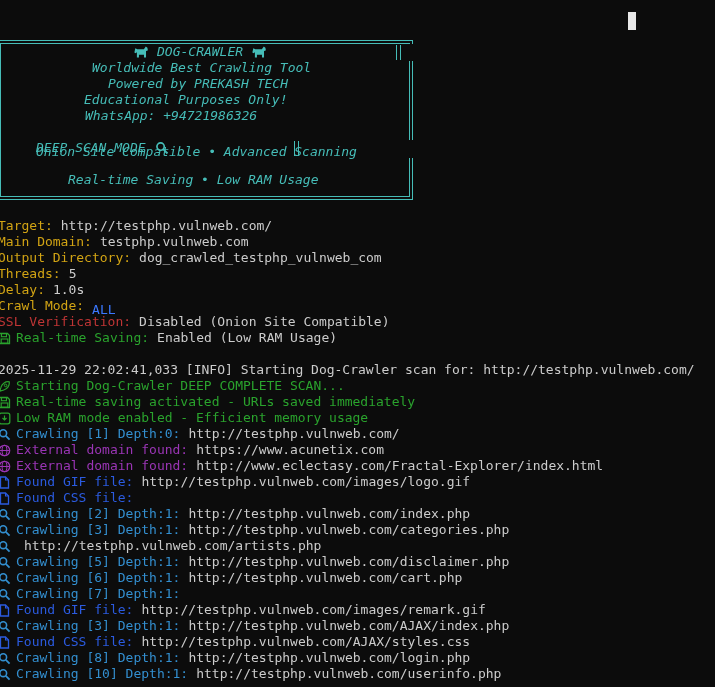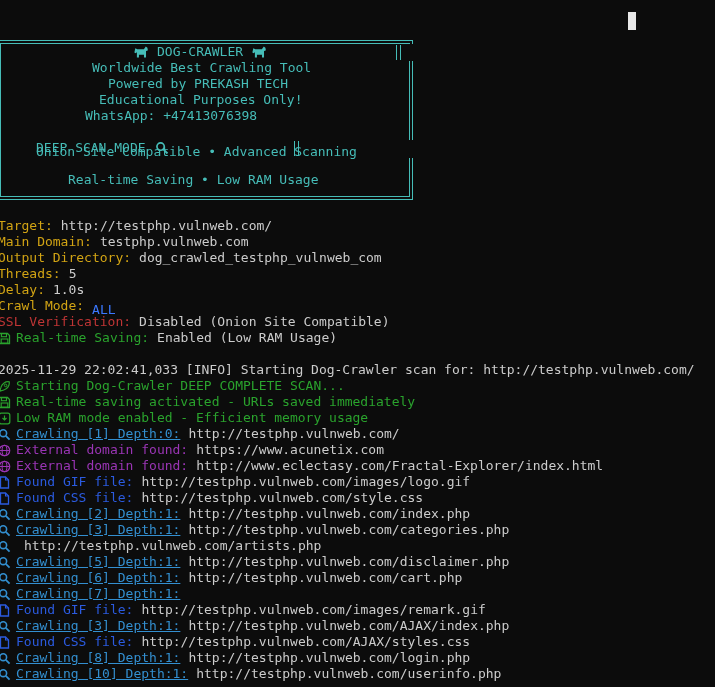--- a/index.html
+++ b/index.html
@@ -18,36 +18,36 @@
   #cursor{left:628px;top:12px;width:8px;height:18px;background:var(--cursor);}
   
   #banner-box{left:-3px;top:40px;width:414px;height:158px;border:1px solid var(--teal);}
   #banner-box .inner{position:absolute;inset:2px;border:1px solid var(--teal);}
   .gapmask{background:var(--bg);z-index:3;}
   #gap1{left:404px;top:44px;width:10px;height:17px;}
   #gap2{left:404px;top:140px;width:10px;height:18px;}
   .straybar{width:3px;height:15px;border-left:1px solid var(--teal);border-right:1px solid var(--teal);z-index:4;}
   #stray1{left:396px;top:45px;}
   #stray2{left:294px;top:141px;}
-  .bl{position:absolute;color:var(--teal);white-space:pre;display:flex;align-items:center;z-index:2;}
+  .bl{position:absolute;color:var(--teal);white-space:pre;display:flex;align-items:center;z-index:2;font-style:italic;}
   
   .row{display:flex;align-items:center;height:16px;white-space:pre;}
   .icon{width:13px;height:13px;flex:none;margin-right:5px;display:inline-block;}
   .icon svg{display:block;width:13px;height:13px;}
   .bicon{width:16px;height:14px;flex:none;display:inline-block;}
   .bicon svg{display:block;width:16px;height:14px;}
   #config{left:-2px;top:218px;right:0;}
   #log{left:-2px;top:362px;right:0;}
   .lab-yellow{color:var(--yellow);}
   .lab-red{color:var(--red);}
   .lab-green{color:var(--green);text-align:right;}
   .val{margin-left:8px;color:var(--fg);}
   .val-blue{margin-left:8px;color:var(--blue);margin-top:8px;}
   .green{color:var(--green);}
-  .cyanlab{color:var(--cyan);text-decoration:underline;}
+  .cyanlab{color:var(--cyan);}
   .purplelab{color:var(--purple);}
   .bluelab{color:var(--fileblue);}
   .url{margin-left:8px;color:var(--fg);}
   .plainline{color:var(--fg);}
 </style>
 </head>
 <body>
 
 <svg width="0" height="0" style="position:absolute" aria-hidden="true">
   <defs>
@@ -97,22 +97,22 @@
   <span class="bicon"><svg>
         <use href="#i-dog"></use>
       </svg></span>
   <span style="margin:0 8px">DOG-CRAWLER</span>
   <span class="bicon"><svg>
         <use href="#i-dog"></use>
       </svg></span>
 </div>
 <div class="bl" style="left:92px;top:60px">Worldwide Best Crawling Tool</div>
 <div class="bl" style="left:108px;top:76px">Powered by PREKASH TECH</div>
-<div class="bl" style="left:99px;top:92px">Educational Purposes Only!</div>
-<div class="bl" style="left:85px;top:108px">WhatsApp: +47413076398</div>
+<div class="bl" style="left:84px;top:92px">Educational Purposes Only!</div>
+<div class="bl" style="left:85px;top:108px">WhatsApp: +94721986326</div>
 <div class="bl" style="left:36px;top:140px">
   <span>DEEP SCAN MODE</span>
   <span class="bicon" style="margin-left:8px"><svg>
         <use href="#i-mag"></use>
       </svg></span>
 </div>
 <div class="bl" style="left:36px;top:144px">Onion Site Compatible • Advanced Scanning</div>
 <div class="bl" style="left:68px;top:172px">Real-time Saving • Low RAM Usage</div>
 
 <div id="config" class="abs">
@@ -201,21 +201,20 @@
           <use href="#i-file"></use>
         </svg></span>
     <span class="bluelab">Found GIF file:</span>
     <span class="url">http://testphp.vulnweb.com/images/logo.gif</span>
   </div>
   <div class="row">
     <span class="icon bluelab"><svg>
           <use href="#i-file"></use>
         </svg></span>
     <span class="bluelab">Found CSS file:</span>
-    <span class="url">http://testphp.vulnweb.com/style.css</span>
   </div>
   <div class="row">
     <span class="icon cyanlab"><svg>
           <use href="#i-mag"></use>
         </svg></span>
     <span class="cyanlab">Crawling [2] Depth:1:</span>
     <span class="url">http://testphp.vulnweb.com/index.php</span>
   </div>
   <div class="row">
     <span class="icon cyanlab"><svg>

